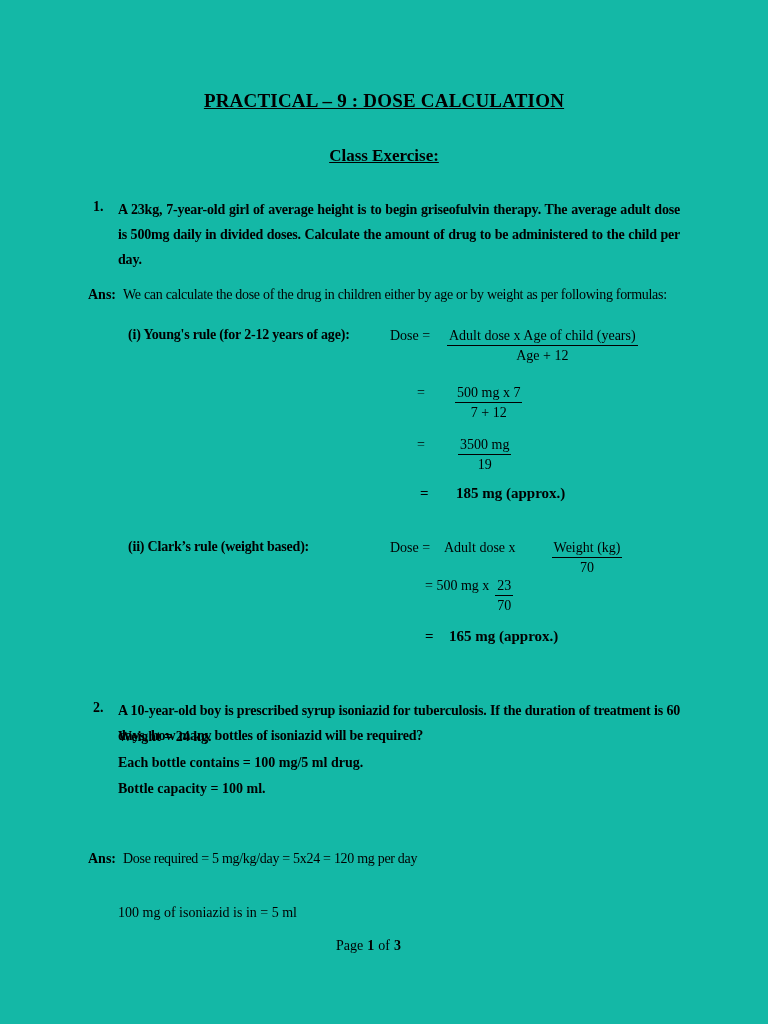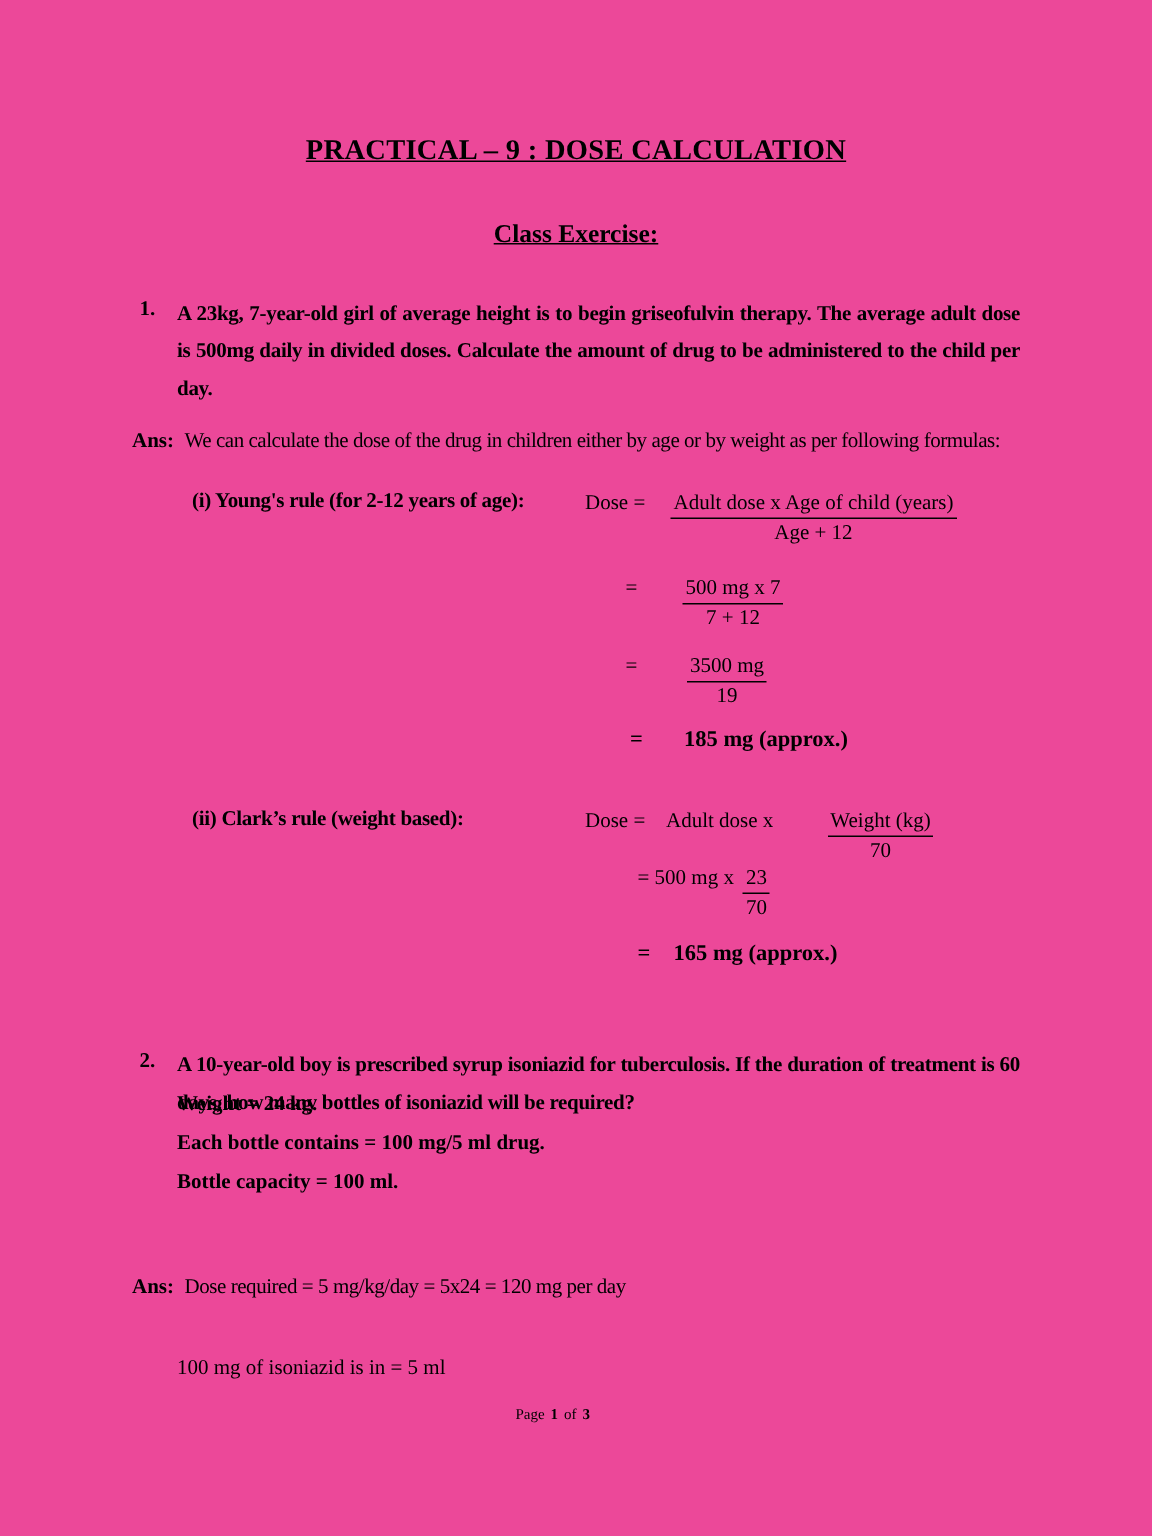--- a/index.html
+++ b/index.html
@@ -1,17 +1,17 @@
 <!DOCTYPE html>
 <html><head>
 <meta charset="utf-8">
 <style>
   html,body { margin:0; padding:0; background:#ffffff; }
   .page {
-    position:relative; width:768px; height:1024px; background:#ec4899;
+    position:relative; width:768px; height:1024px; background:#14b8a6;
     font-family:"Liberation Serif","DejaVu Serif",serif; color:#000;
     overflow:hidden;
   }
   .abs { position:absolute; }
   .b { font-weight:bold; }
   .title {
     top:90px; left:0; width:768px; text-align:center;
     font-size:19px; font-weight:bold; letter-spacing:.2px;
   }
   .title span, .subtitle span { text-decoration:underline; }
@@ -28,21 +28,21 @@
   .ansrow .lbl { font-weight:bold; margin-right:7px; letter-spacing:0; }
   .fsz { font-size:14px; line-height:18px; }
   .frow { display:flex; align-items:flex-start; gap:6px; }
   .frac { display:inline-block; text-align:center; vertical-align:top; }
   .frac .num { display:block; border-bottom:1px solid #000; padding:0 2px; line-height:18px; }
   .frac .den { display:block; line-height:18px; padding-top:1px; }
   .heading { font-size:14px; font-weight:bold; letter-spacing:-0.2px; }
   .result { font-size:15px; font-weight:bold; }
   .facts { font-size:14px; font-weight:bold; line-height:26px; }
   .plain { font-size:14px; }
-  .footer { top:938px; left:0; width:737px; text-align:center; font-size:10px; }
+  .footer { top:938px; left:0; width:737px; text-align:center; font-size:14px; }
   .footer span { padding:0 2px; }
 </style>
 </head>
 <body>
 
 <div class="page">
 
   <div class="abs title">
     <span>PRACTICAL – 9 : DOSE CALCULATION</span>
   </div>

